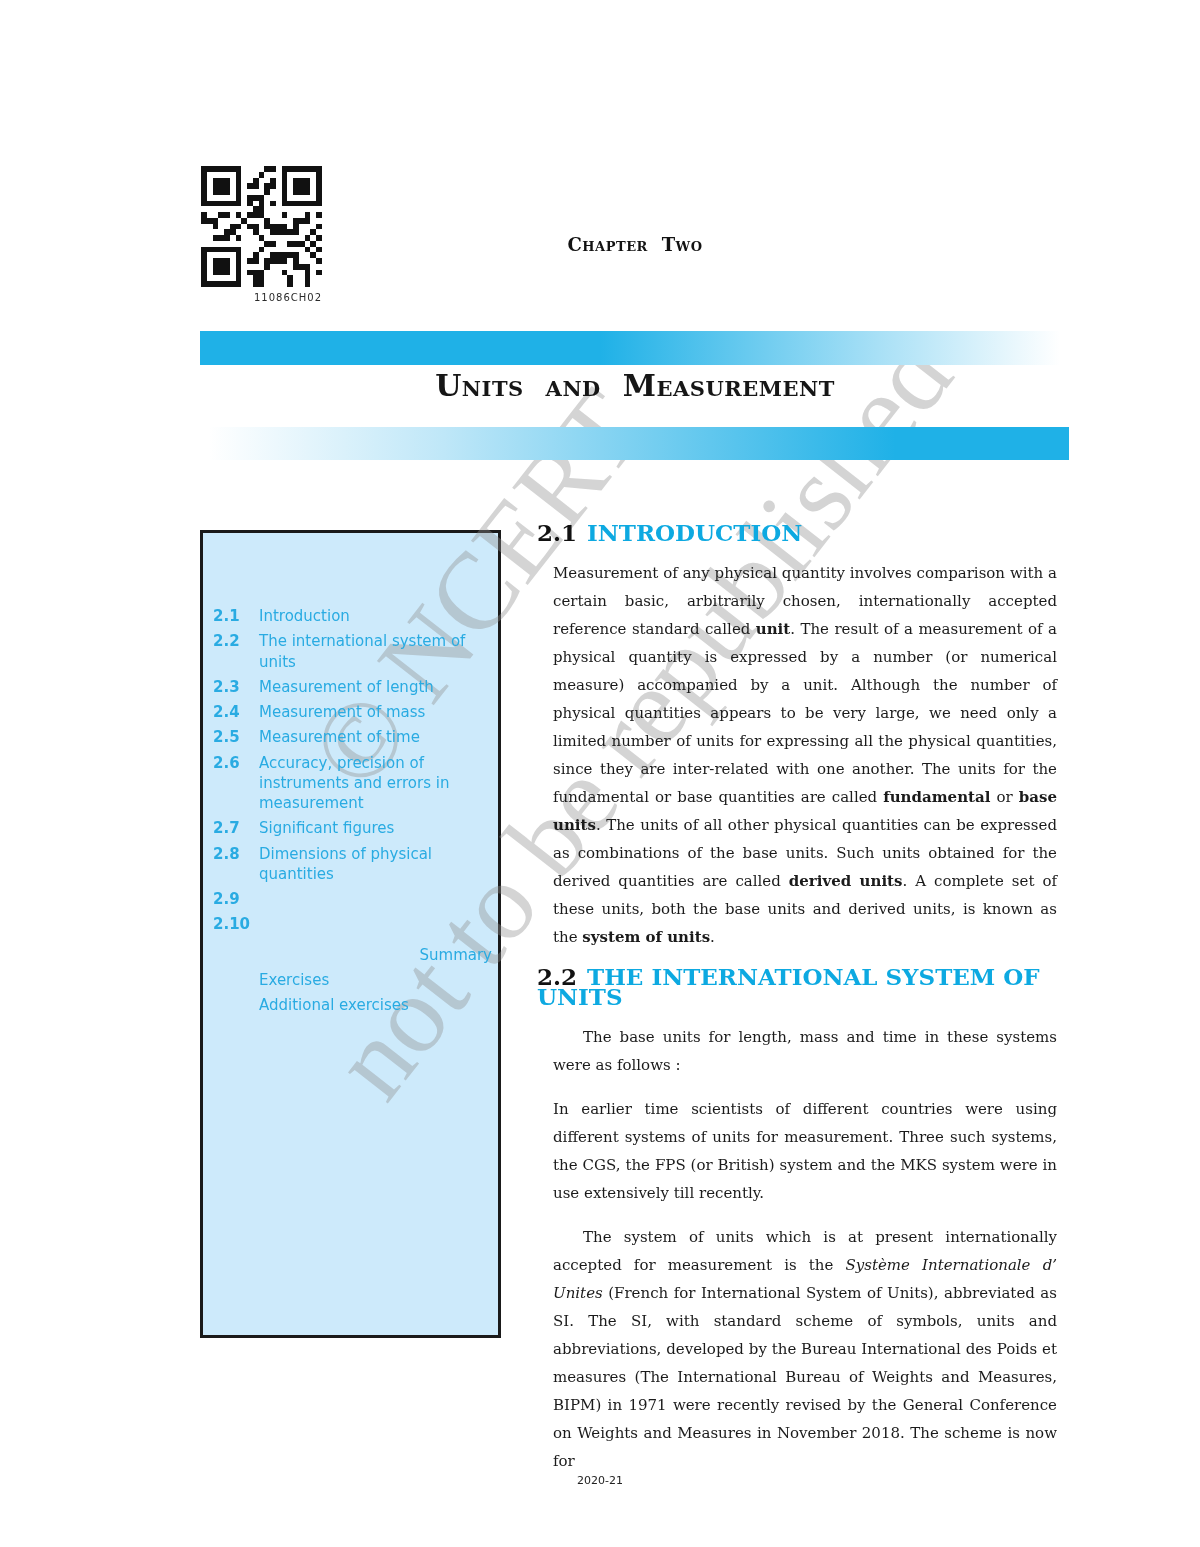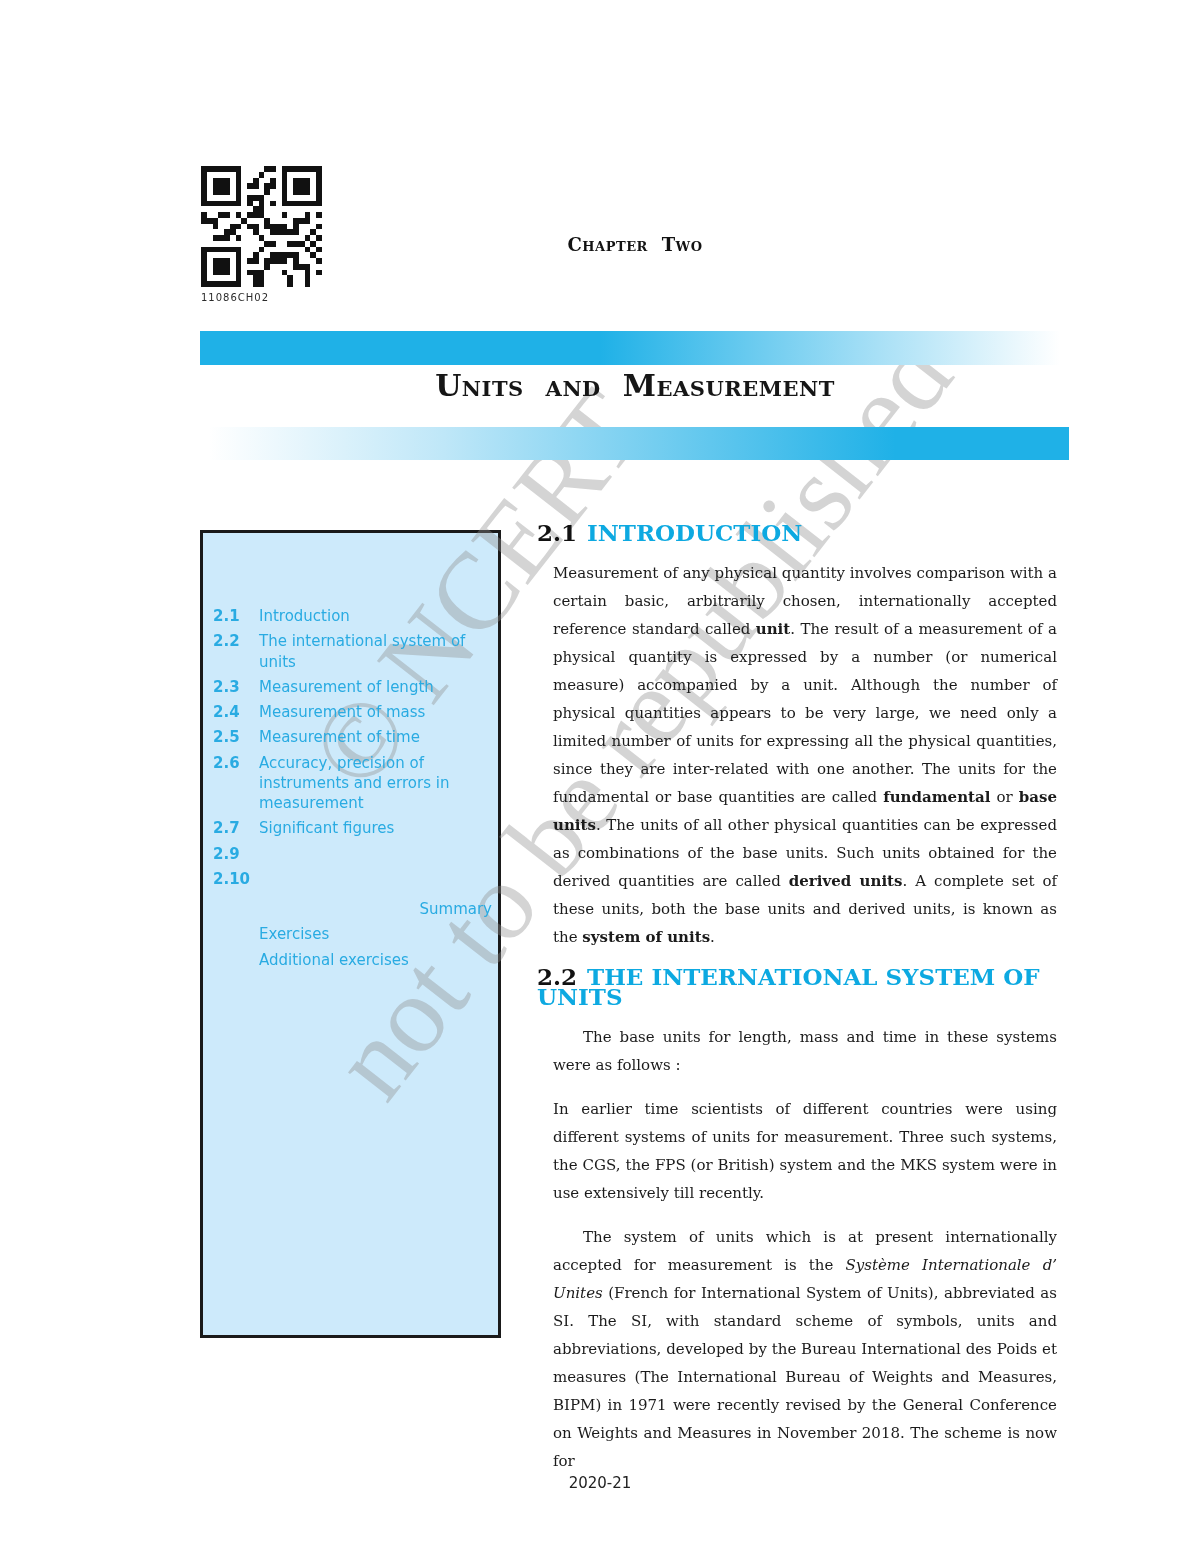--- a/index.html
+++ b/index.html
@@ -8,21 +8,21 @@
 
   
   .watermark {position:absolute; left:-140px; top:445px; width:1400px; z-index:1;
               transform:rotate(-52deg); text-align:center; white-space:nowrap;
               font-family:"Liberation Serif", serif; font-size:110px; line-height:1.9;
               color:#8f8f8f; opacity:0.38; pointer-events:none;}
 
   
   .qr {position:absolute; left:201px; top:166px; width:121px; height:121px; z-index:2;}
   .qr svg {width:100%; height:100%; shape-rendering:crispEdges;}
-  .qr-label {position:absolute; left:201px; top:292px; width:121px; z-index:2; text-align:left;
+  .qr-label {position:absolute; left:201px; top:292px; width:121px; z-index:2; text-align:right;
              font-family:"DejaVu Sans", sans-serif; font-size:10px; letter-spacing:1px; color:#2a2a2a;}
 
   
   .chapter-label {position:absolute; left:200px; top:234px; width:870px; z-index:2; text-align:center;
                   font-variant:small-caps; font-weight:bold; font-size:18px; word-spacing:7px;
                   letter-spacing:0.5px; color:#121212;}
   .bar {position:absolute; left:200px; width:869px; z-index:2;}
   .bar-top {top:331px; height:34px;
             background:linear-gradient(90deg,#1fb1e7 0%,#1fb1e7 46%,#a8e0f6 78%,#ffffff 99%);}
   .bar-bottom {top:427px; height:33px;
@@ -51,21 +51,21 @@
   .para {margin:16px; font-size:15px; line-height:28px; text-align:justify;}
   .para b {font-weight:bold;}
   .para i {font-style:italic;}
   .indent {text-indent:30px;}
   .bullets {list-style:none; margin:0; padding:0;}
   .bullets li {position:relative; padding-left:33px; font-size:16px; line-height:21.5px; text-align:justify;}
   .bullets li::before {content:"\2022"; position:absolute; left:8px; top:0; font-size:14px;}
 
   
   .footer {position:absolute; left:0; right:0; top:1474px; z-index:2; text-align:center;
-           font-family:"DejaVu Sans", sans-serif; font-size:15px; color:#222222;}
+           font-family:"DejaVu Sans", sans-serif; font-size:11px; color:#222222;}
 </style>
 </head>
 <body>
 
 <div class="page">
 
   <div class="watermark">
     <div>© NCERT</div>
     <div>not to be republished</div>
   </div>
@@ -222,20 +222,24 @@
         </div>
         <div class="toc-row">
           <span class="toc-num">2.6</span>
           <span class="toc-label">Accuracy, precision of instruments and errors in measurement</span>
         </div>
         <div class="toc-row">
           <span class="toc-num">2.7</span>
           <span class="toc-label">Significant figures</span>
         </div>
         <div class="toc-row">
+          <span class="toc-num">2.8</span>
+          <span class="toc-label">Dimensions of physical quantities</span>
+        </div>
+        <div class="toc-row">
           <span class="toc-num">2.9</span>
         </div>
         <div class="toc-row">
           <span class="toc-num">2.10</span>
         </div>
         <div class="toc-row toc-gap">
           <span class="toc-num"></span>
           <span class="toc-label">Summary</span>
         </div>
         <div class="toc-row">

